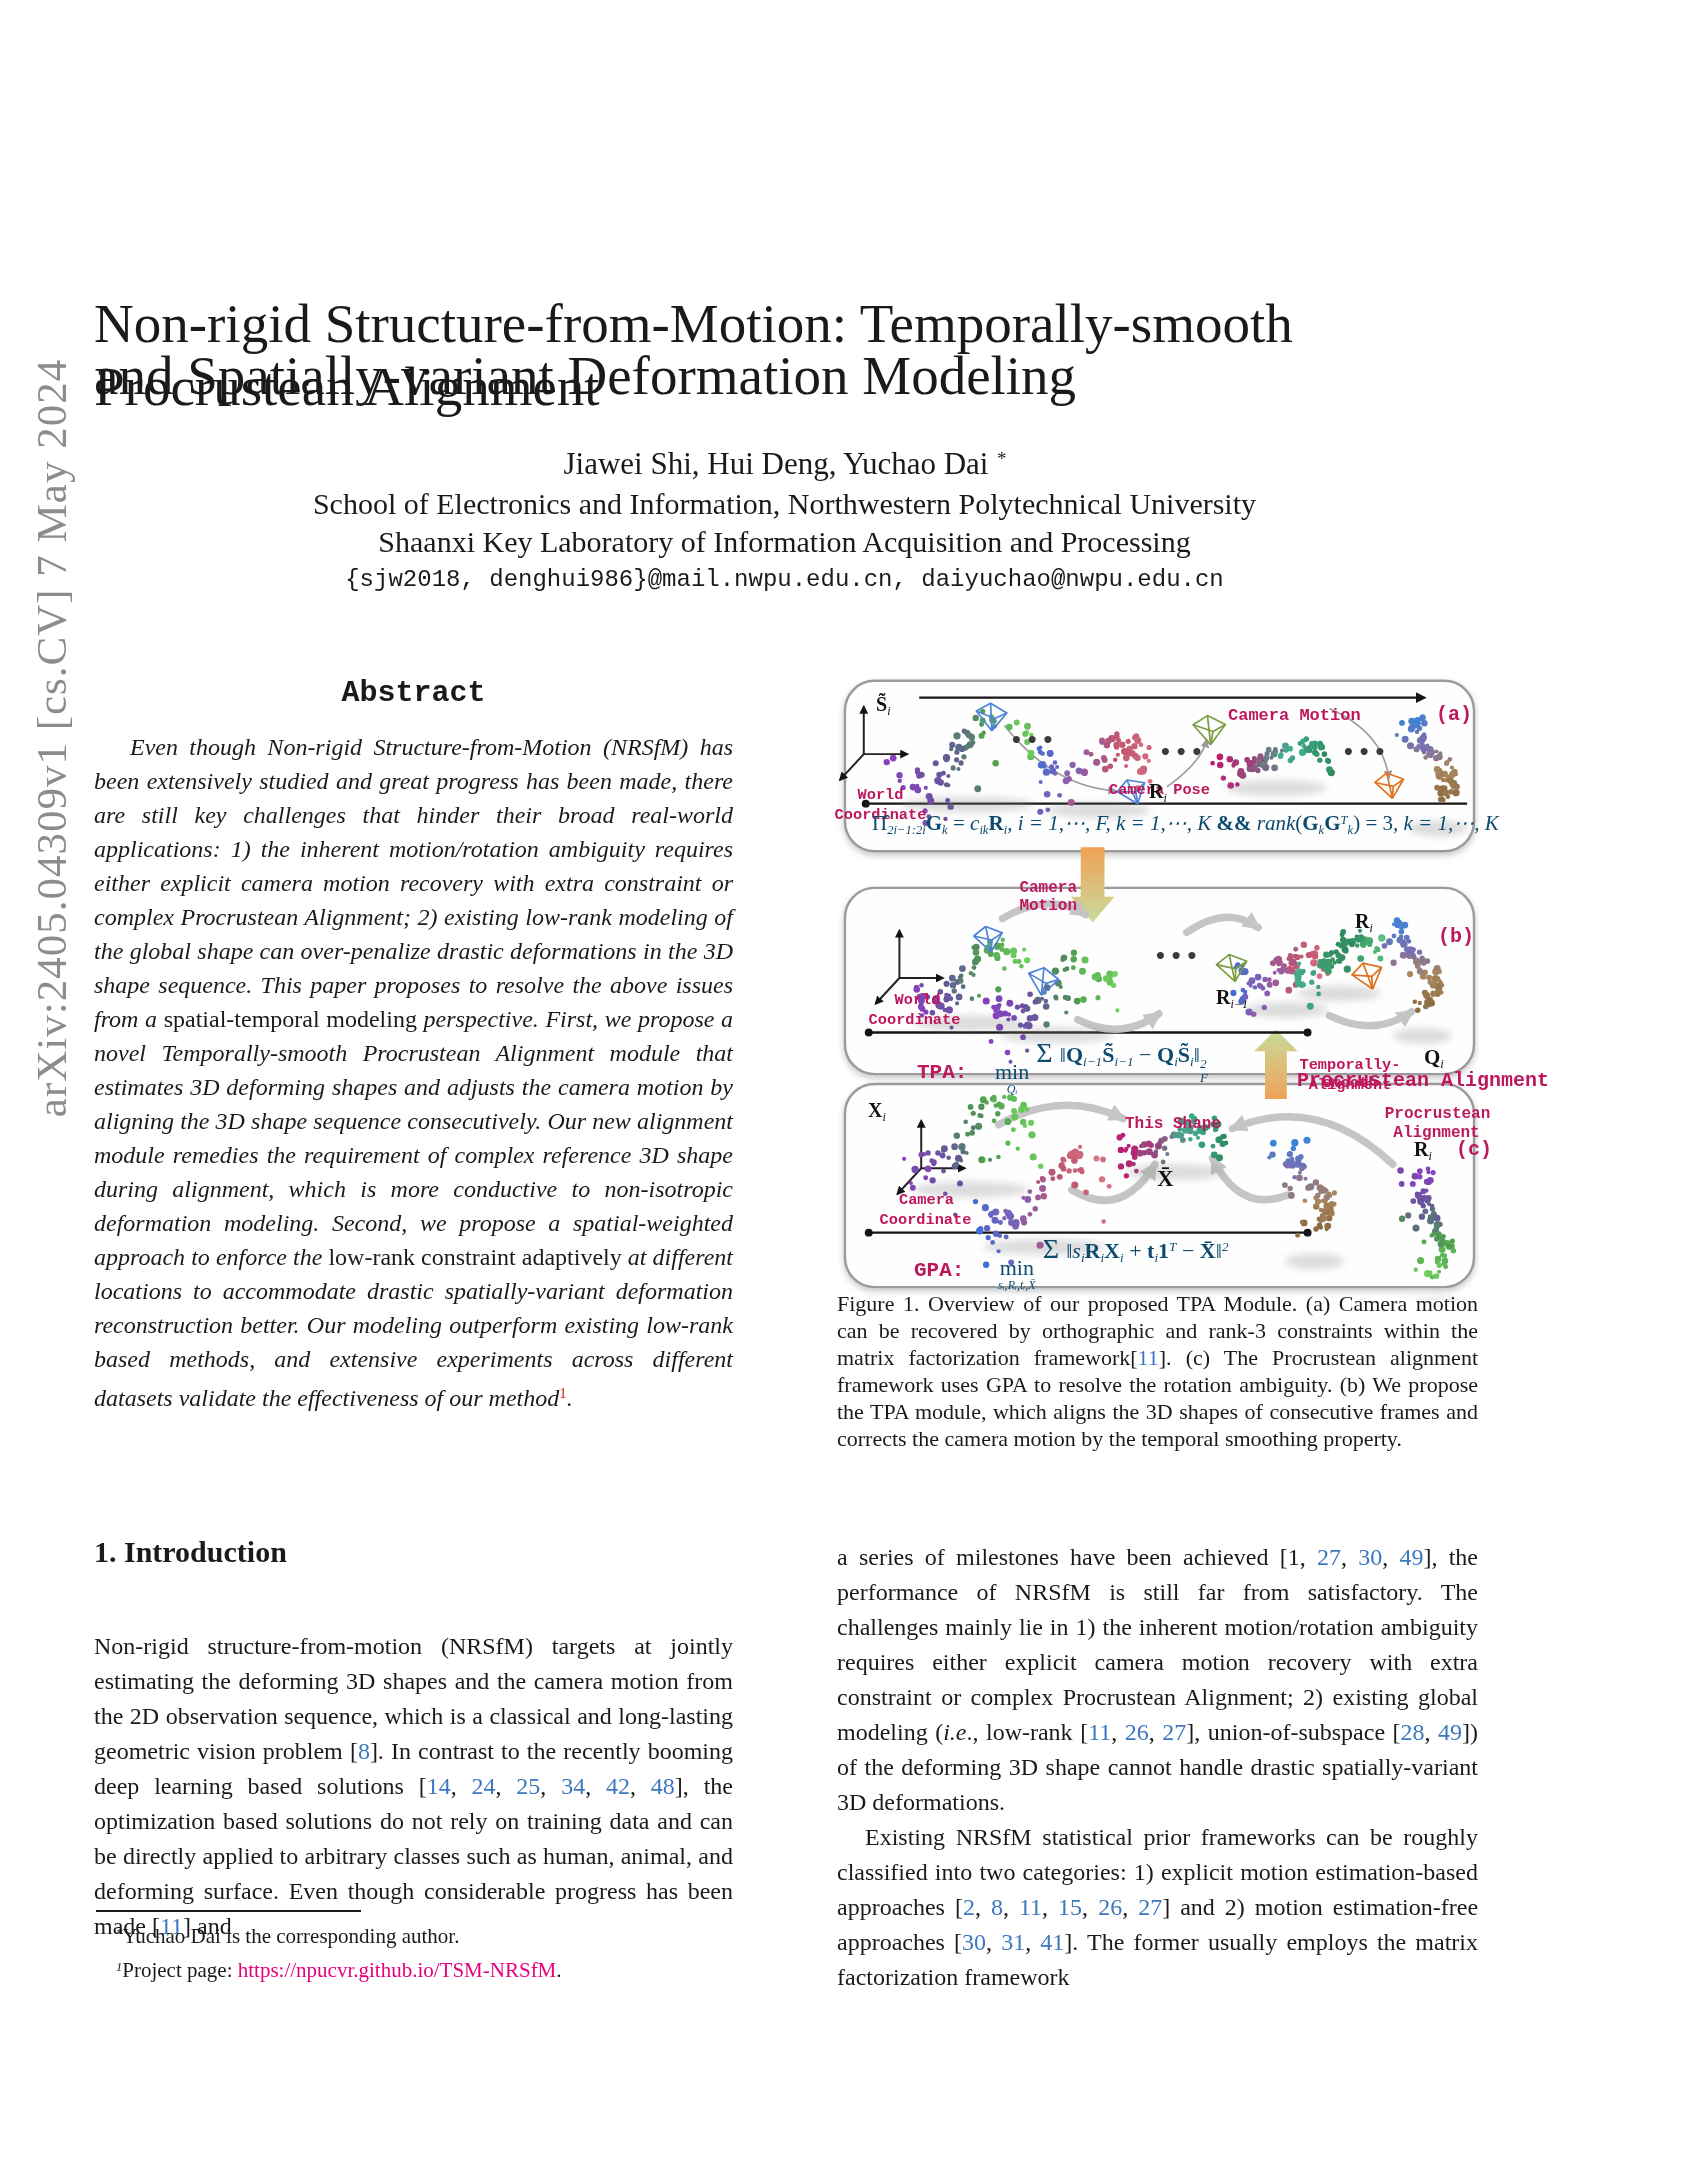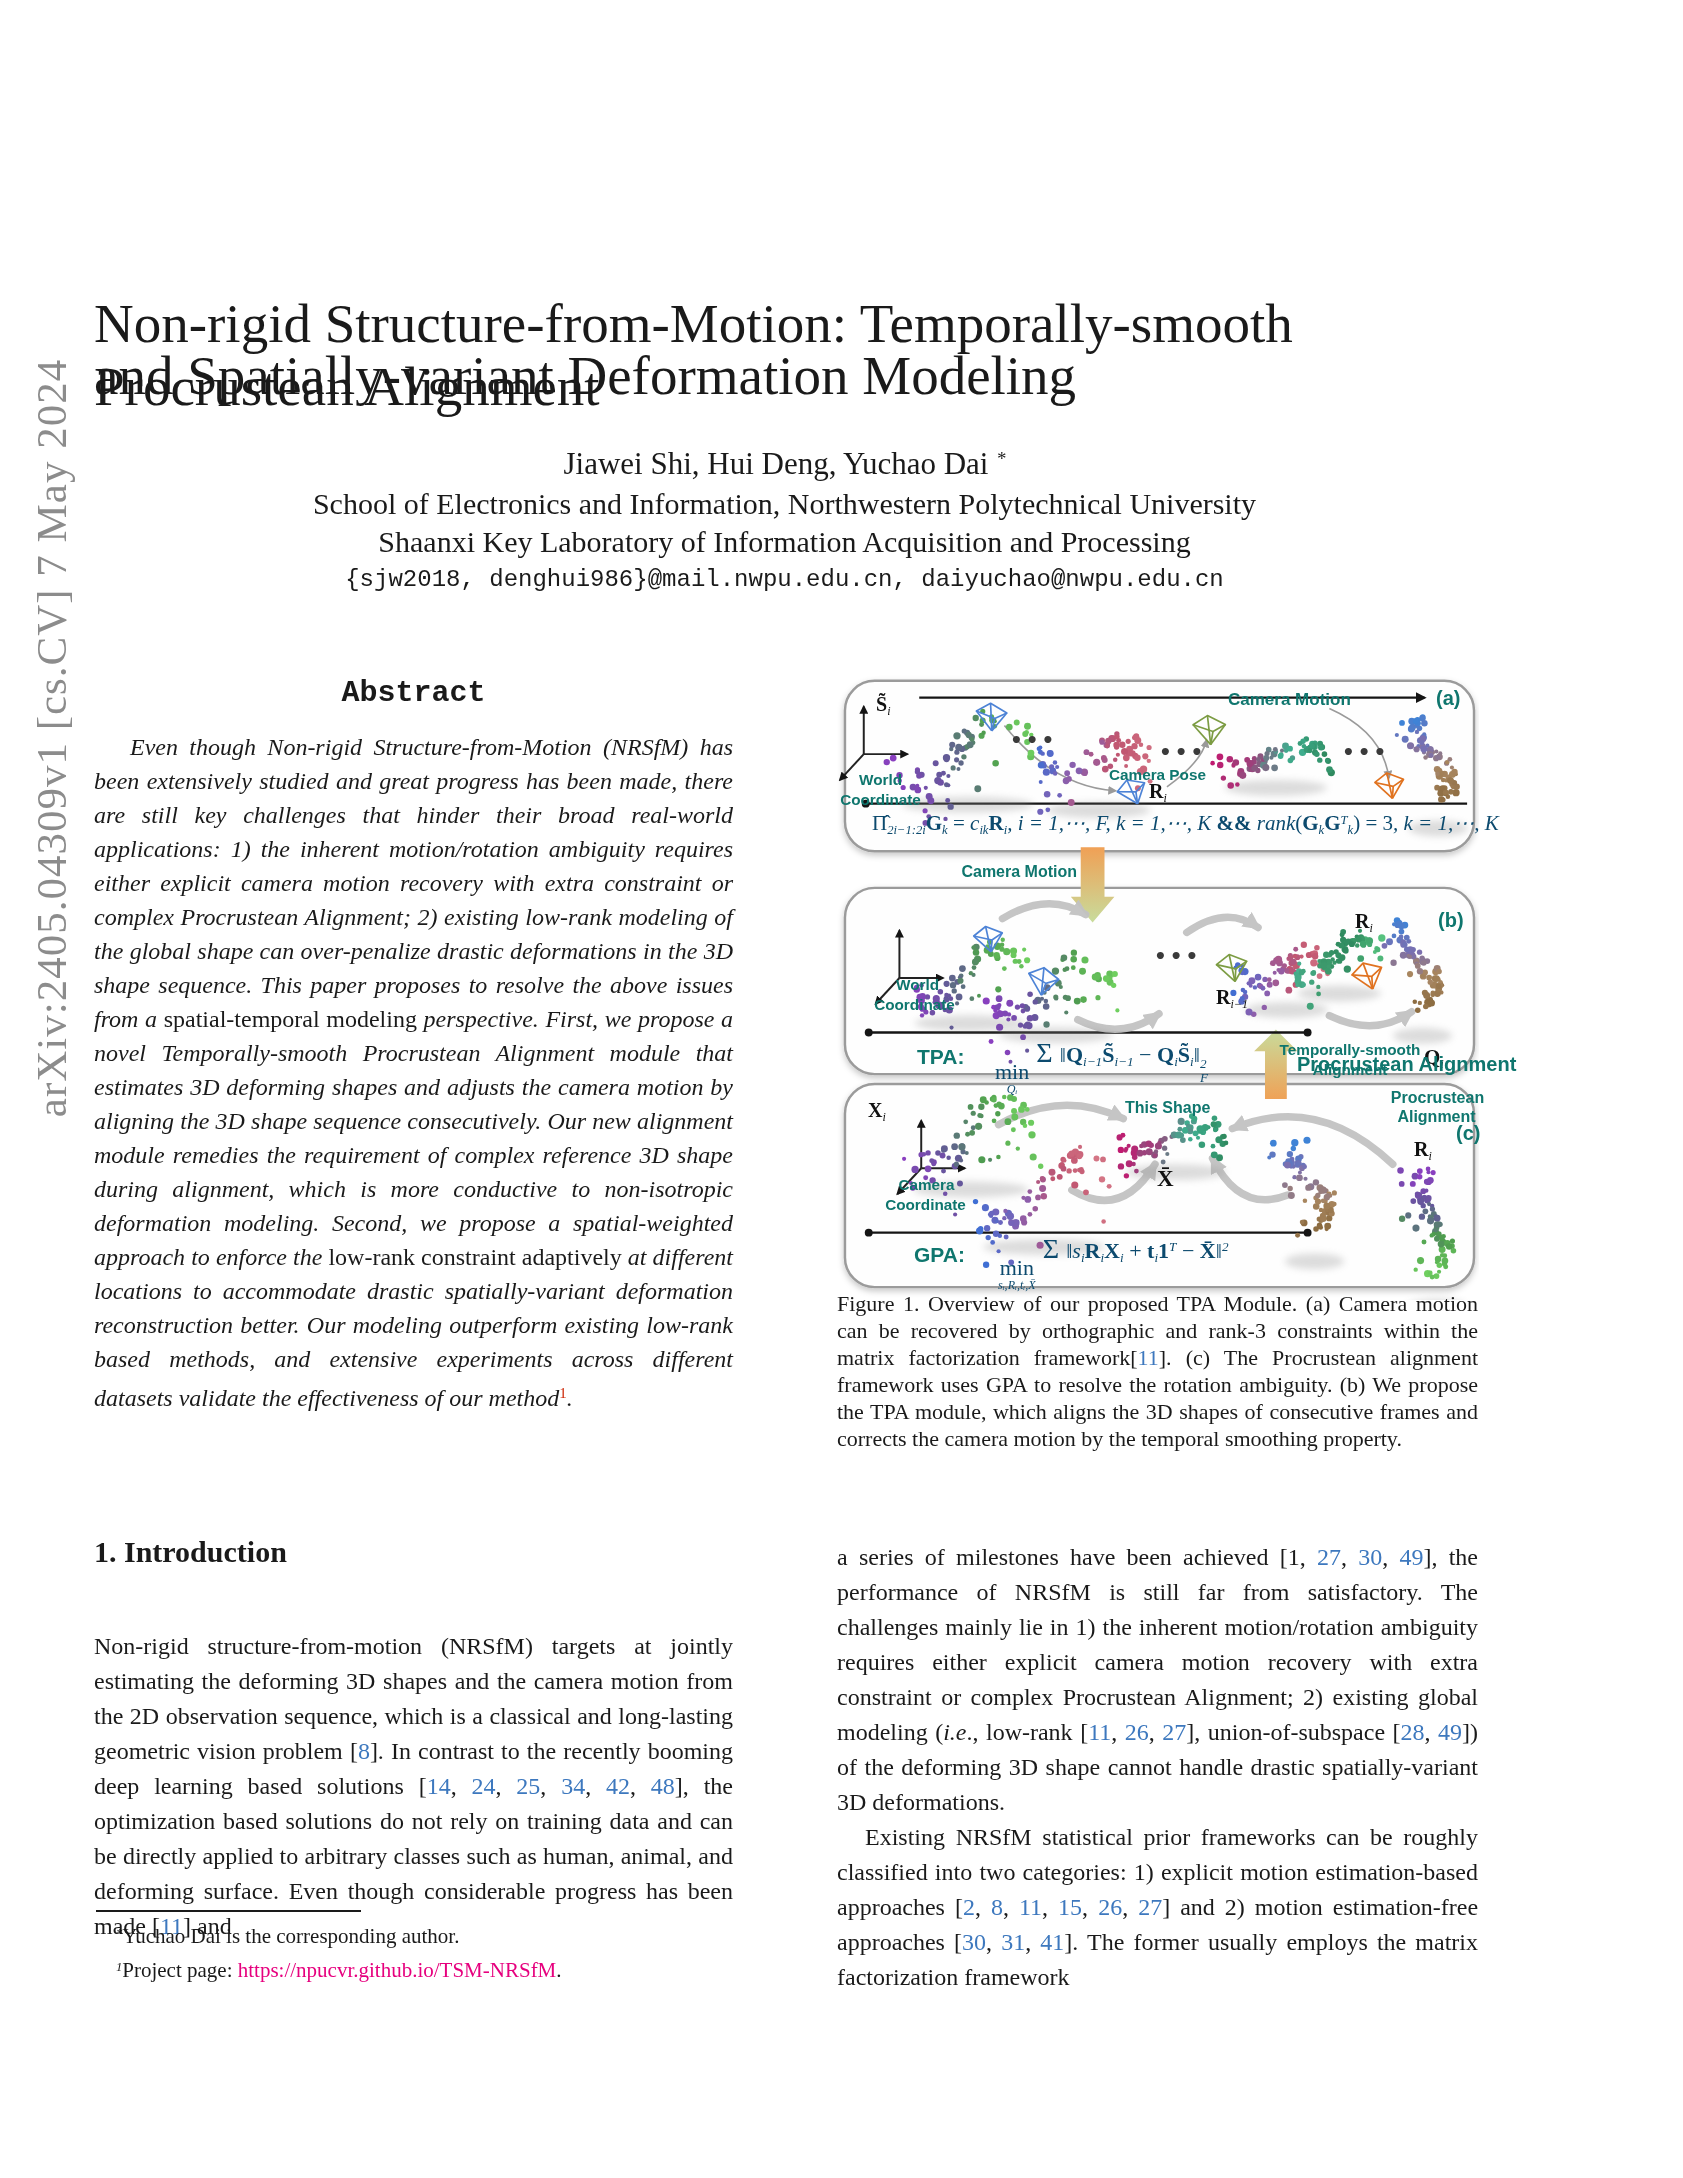--- a/index.html
+++ b/index.html
@@ -38,22 +38,22 @@
   .sg-sup{font-size:.6em;vertical-align:0.5em;font-style:italic;}
   .sg-fnred{color:var(--fnred);font-size:.62em;vertical-align:0.55em;font-style:normal;}
   .sg-dbl{font-style:normal;}
   .sg-big{font-size:1.28em;font-style:normal;}
   .sg-ss{display:inline-flex;flex-direction:column;align-items:flex-start;font-size:.6em;
          line-height:1.05;vertical-align:-0.45em;font-style:italic;}
   .sg-op{display:inline-flex;flex-direction:column;align-items:center;line-height:1;
          vertical-align:-0.75em;font-style:normal;}
   .sg-op .op-u{font-size:.55em;font-style:italic;}
   
-  .flab{position:absolute;font-family:Liberation Sans, sans-serif;
-        font-weight:bold;color:#0f766e;line-height:1.15;}
+  .flab{position:absolute;font-family:Liberation Mono, monospace;
+        font-weight:bold;color:#be185d;line-height:1.15;margin-top:16px;}
   .fmath{position:absolute;font-family:"Liberation Serif","DejaVu Serif",serif;color:#111;}
   .feq{position:absolute;font-family:"Liberation Serif","DejaVu Serif",serif;color:#0c4a6e;
        white-space:nowrap;font-style:italic;}
   .fdots{position:absolute;color:#3a3a3a;font-size:20px;font-weight:bold;letter-spacing:3px;
          font-family:"DejaVu Sans",sans-serif;}
 </style>
 </head>
 <body>
 
 <div class="page">

